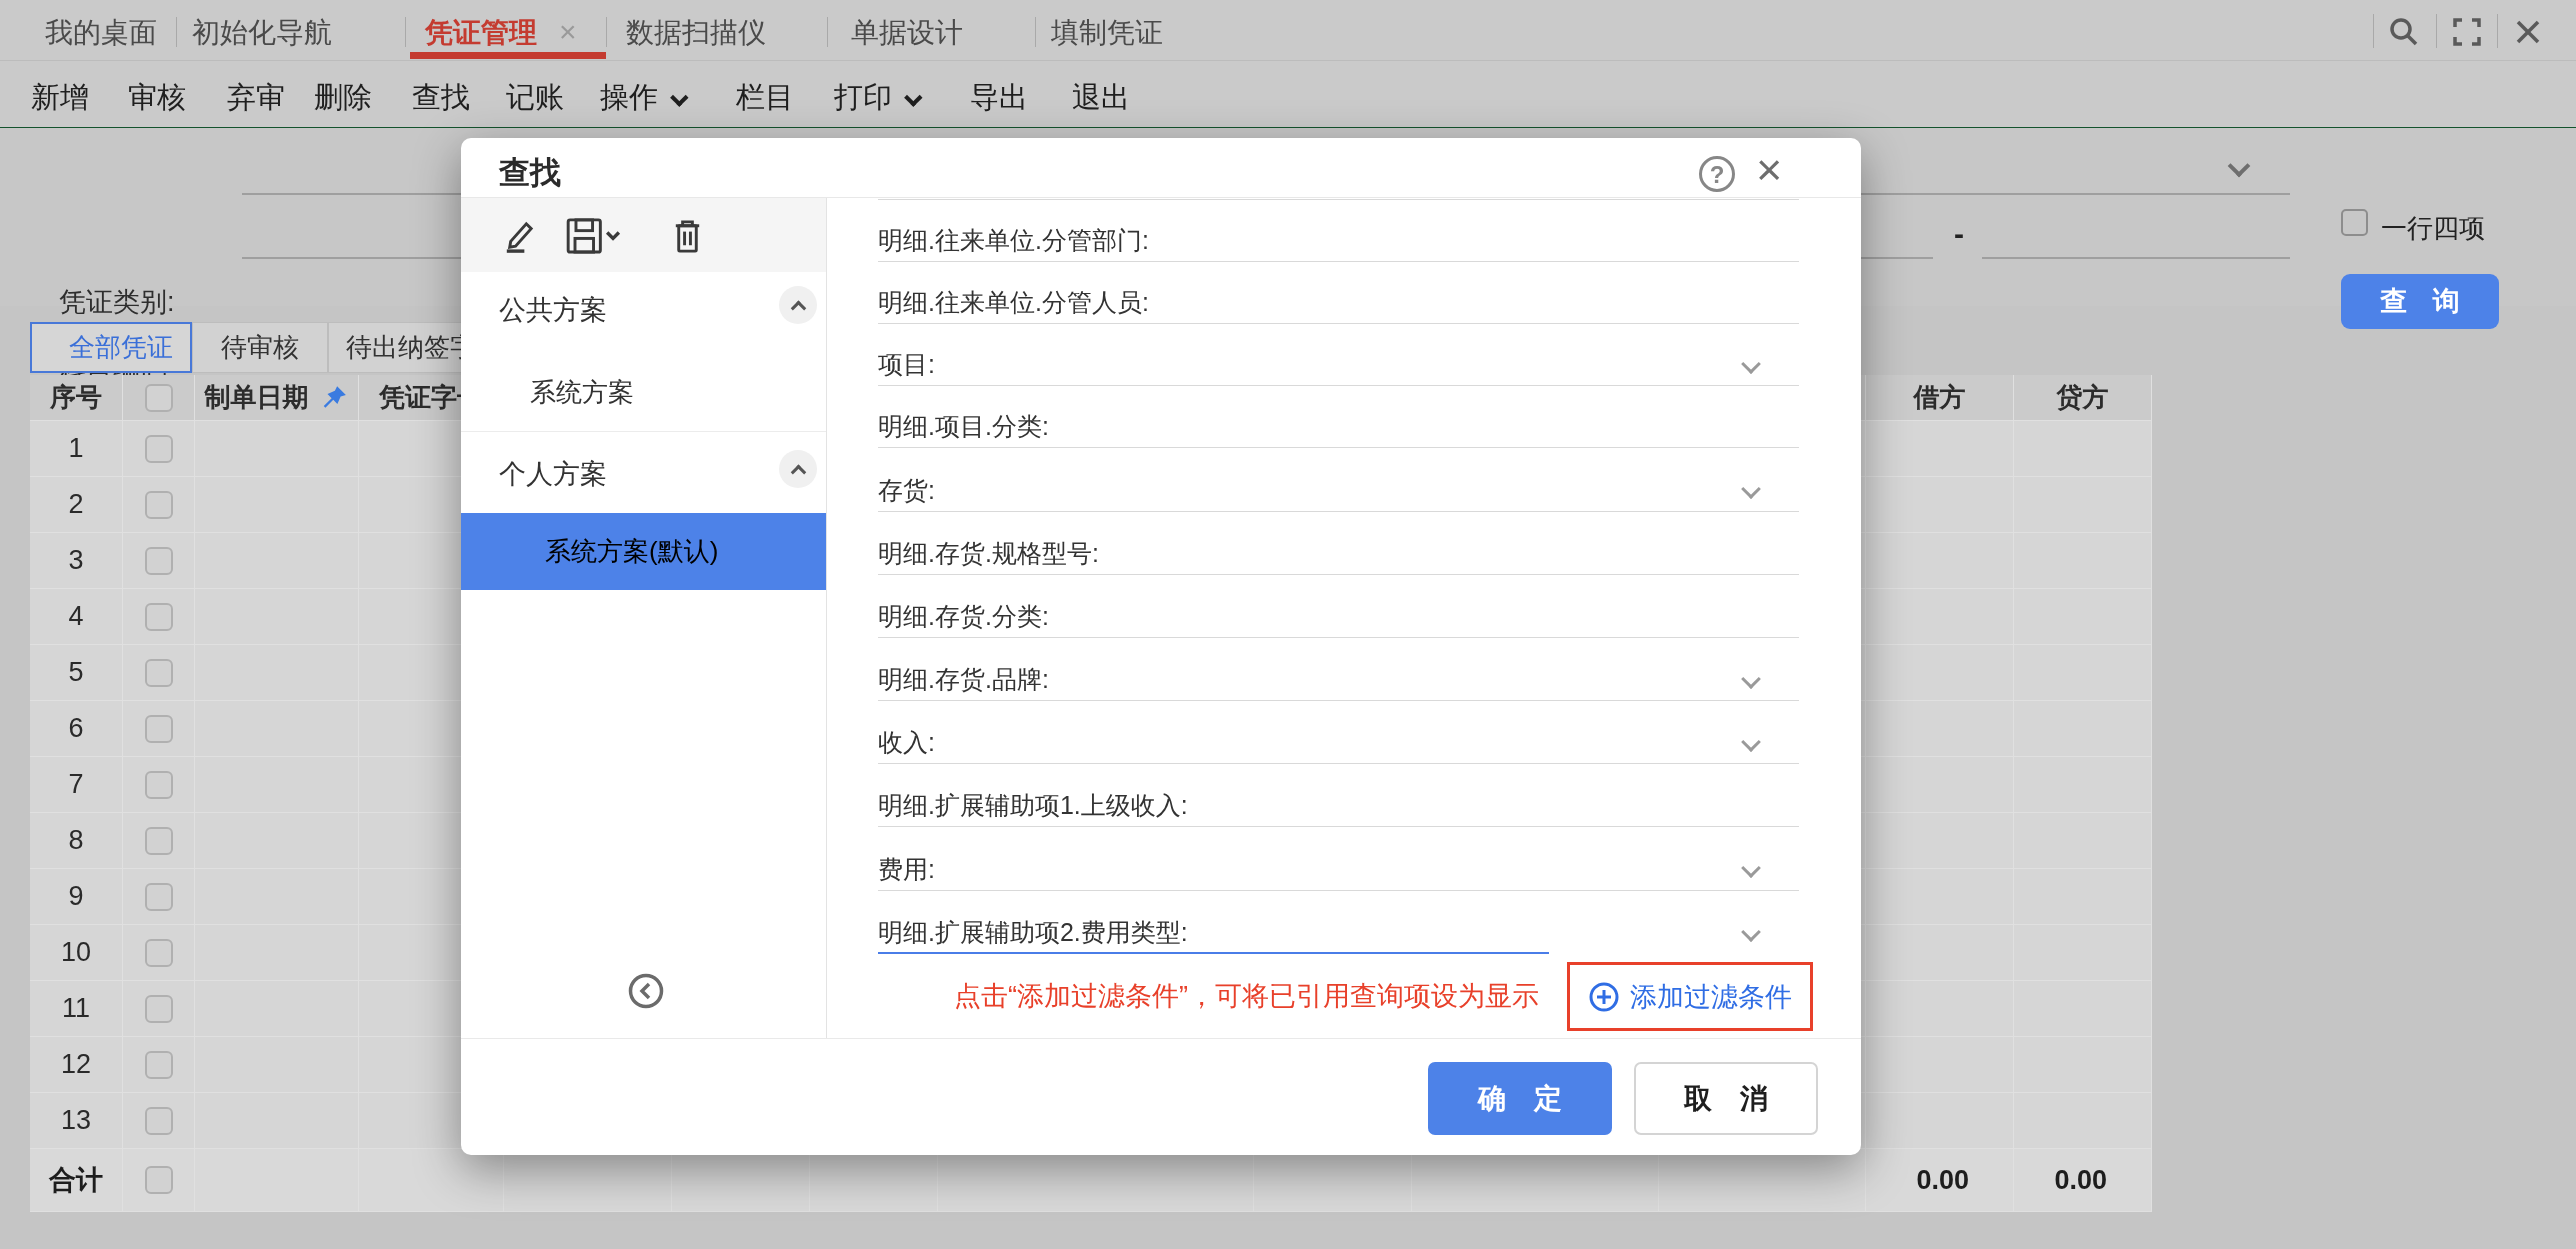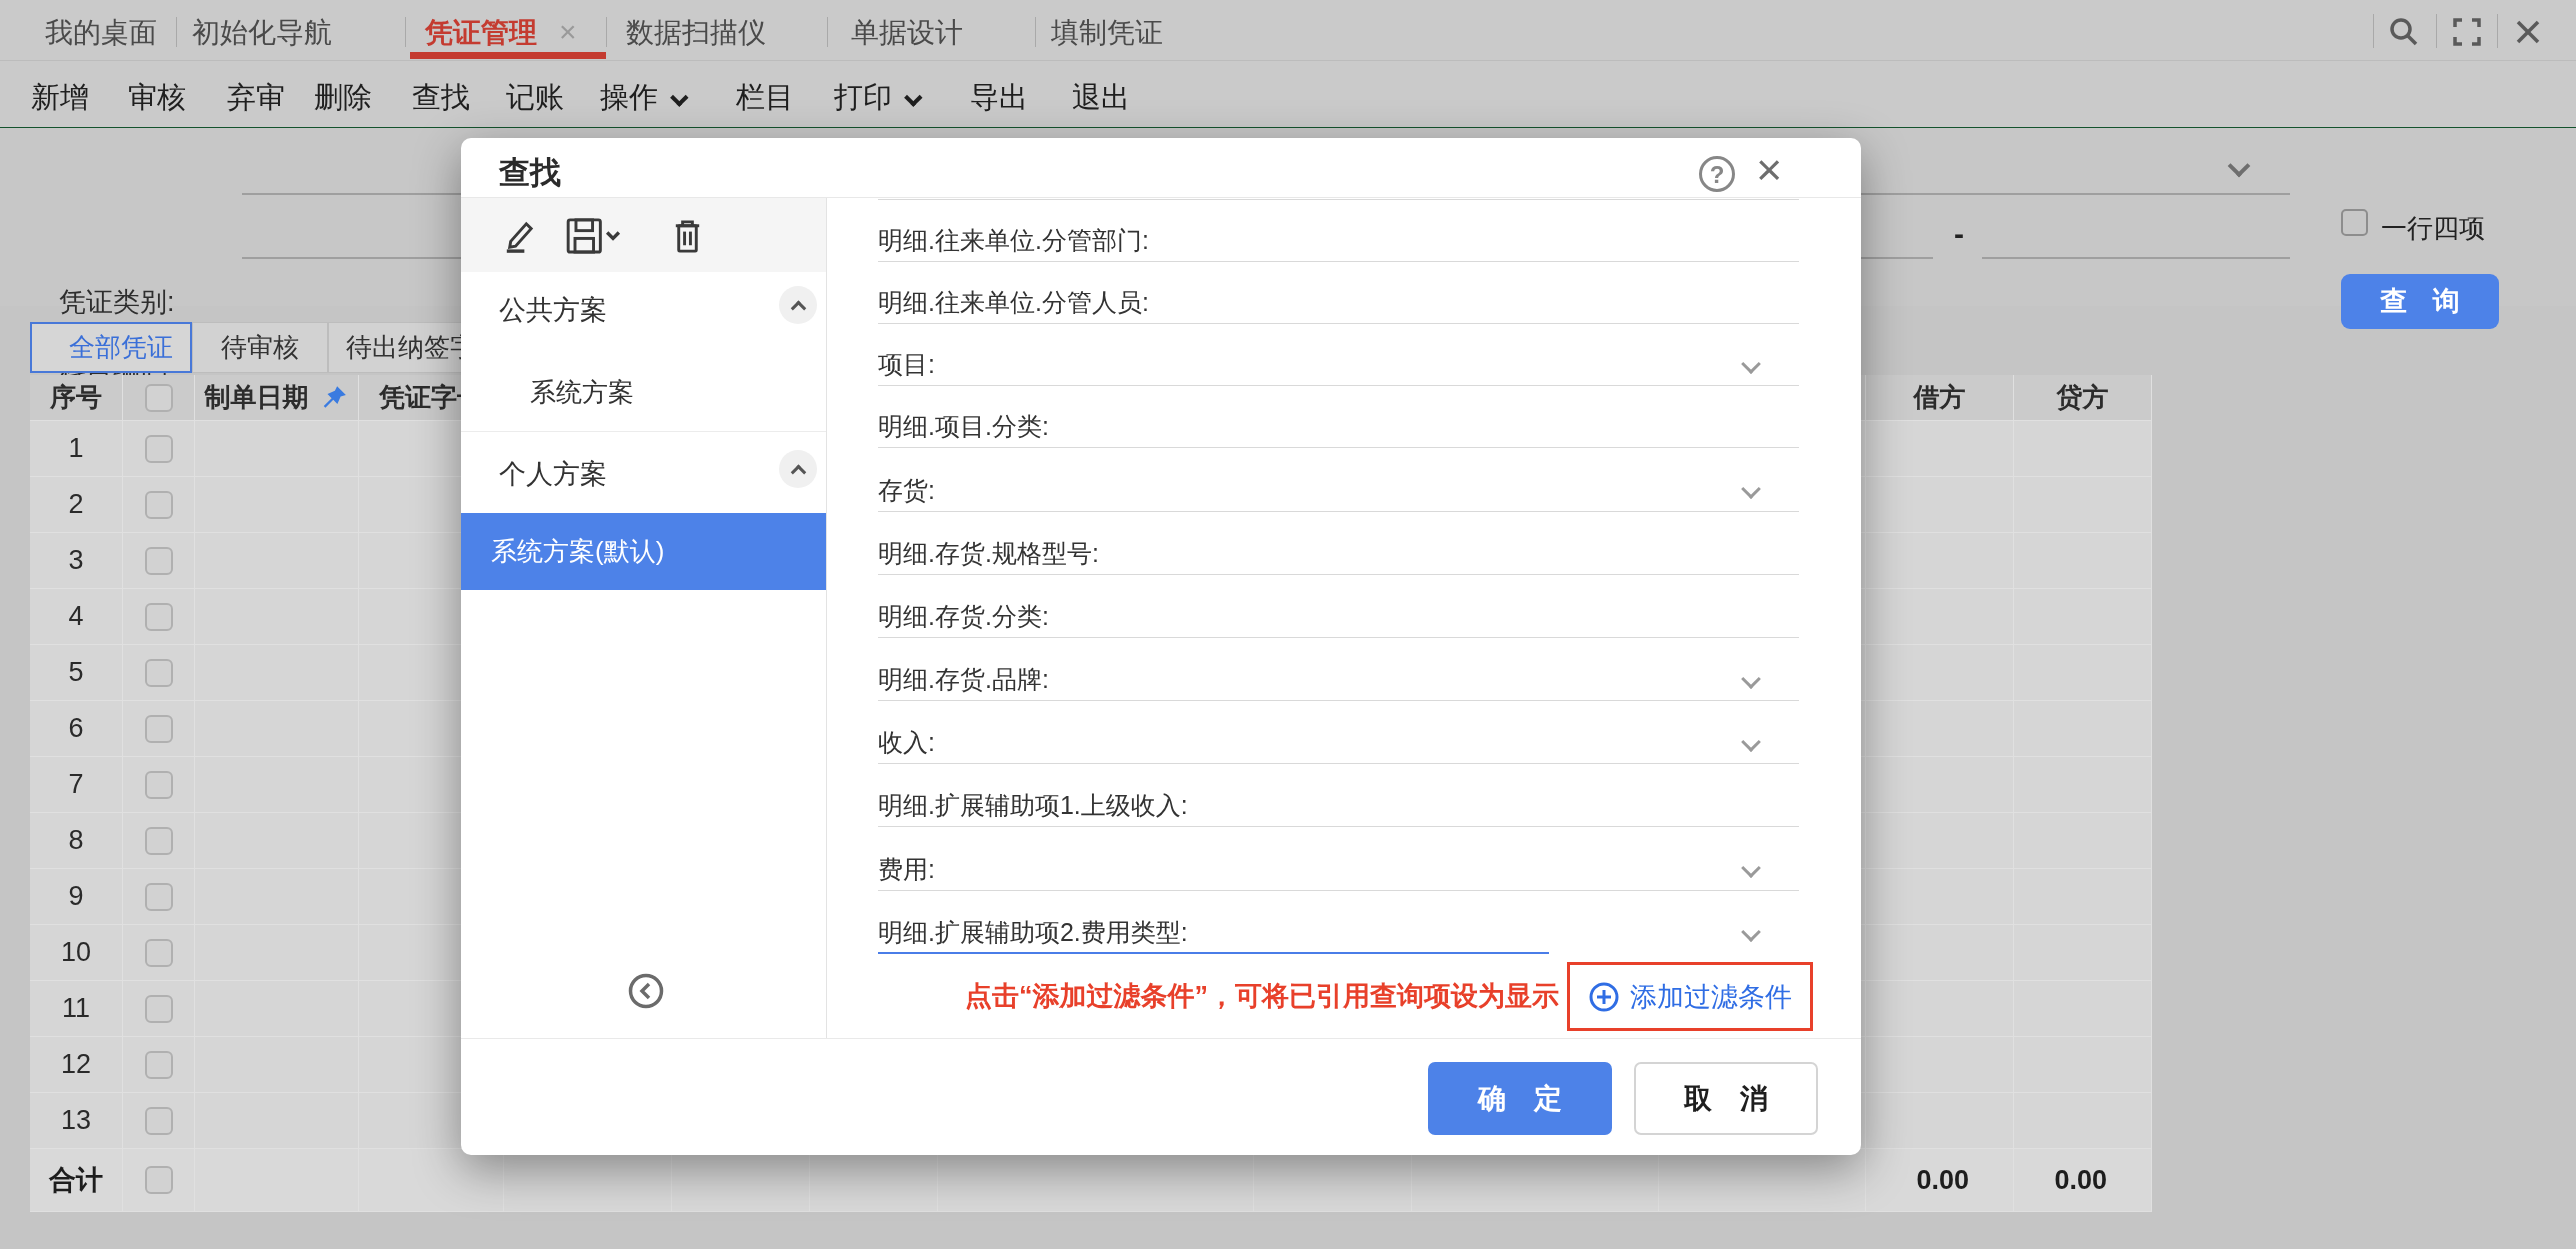--- a/index.html
+++ b/index.html
@@ -59,26 +59,26 @@
   .m-hdiv { position:absolute; left:0; top:59px; width:1400px; height:1px; background:#e8e8e8; }
   .m-vdiv { position:absolute; left:365px; top:60px; width:1px; height:840px; background:#e3e3e3; }
   .m-iconbar { position:absolute; left:0; top:60px; width:365px; height:74px; background:#f5f5f5; }
   .m-ic { position:absolute; top:18px; width:39px; height:39px; }
   .m-ic svg { width:100%; height:100%; }
   .tree-item { position:absolute; left:38px; font-size:27px; color:#333; }
   .tree-child { position:absolute; left:69px; font-size:26px; color:#333; }
   .circle-btn { position:absolute; width:38px; height:38px; border-radius:50%; background:#f0f0f0; display:flex; align-items:center; justify-content:center; }
   .circle-btn .up { width:11px; height:11px; border-left:3px solid #555; border-top:3px solid #555; transform:rotate(45deg) translate(2px,2px); }
   .tree-div { position:absolute; left:0; top:293px; width:365px; height:1px; background:#ececec; }
-  .tree-sel { position:absolute; left:0; top:375px; width:365px; height:77px; background:#4d82e8; color:#ffffff; font-size:26px; line-height:77px; padding-left:30px; }
+  .tree-sel { position:absolute; left:0; top:375px; width:365px; height:77px; background:#4d82e8; color:#000000; font-size:26px; line-height:77px; padding-left:84px; }
   .back-btn { position:absolute; left:166px; top:834px; width:38px; height:38px; }
   .f-row { position:absolute; height:45px; border-bottom:1px solid #d9d9d9; font-size:25px; color:#333; line-height:47px; white-space:nowrap; }
   .f-row.focused { border-bottom:2px solid #4a7de8; }
   .f-caret { position:absolute; left:1283px; width:14px; height:14px; border-right:3px solid #9a9a9a; border-bottom:3px solid #9a9a9a; transform:rotate(45deg); }
-  .m-hint { position:absolute; left:437px; top:834px; width:661px; height:49px; line-height:49px; text-align:right; font-size:27px; font-weight:bold; color:#e8402a; white-space:nowrap; }
+  .m-hint { position:absolute; left:417px; top:834px; width:661px; height:49px; line-height:49px; text-align:right; font-size:27px; font-weight:normal; color:#e8402a; white-space:nowrap; }
   .add-box { position:absolute; left:1106px; top:824px; width:246px; height:69px; border:3px solid #e8402a; display:flex; align-items:center; justify-content:center; gap:10px; }
   .add-box .lbl { color:#2f6de4; font-size:27px; white-space:nowrap; }
   .m-fdiv { position:absolute; left:0; top:900px; width:1400px; height:1px; background:#e9e9e9; }
   .btn-ok { position:absolute; left:967px; top:924px; width:184px; height:73px; background:#4d82e8; border-radius:7px; color:#fff; font-size:28px; font-weight:bold; text-align:center; line-height:73px; letter-spacing:10px; text-indent:10px; }
   .btn-cancel { position:absolute; left:1173px; top:924px; width:184px; height:73px; background:#fff; border:2px solid #d4d4d4; border-radius:7px; color:#1e1e1e; font-size:28px; font-weight:bold; text-align:center; line-height:69px; letter-spacing:10px; text-indent:10px; }
 </style>
 </head>
 <body>
 
 <div class="screen">

